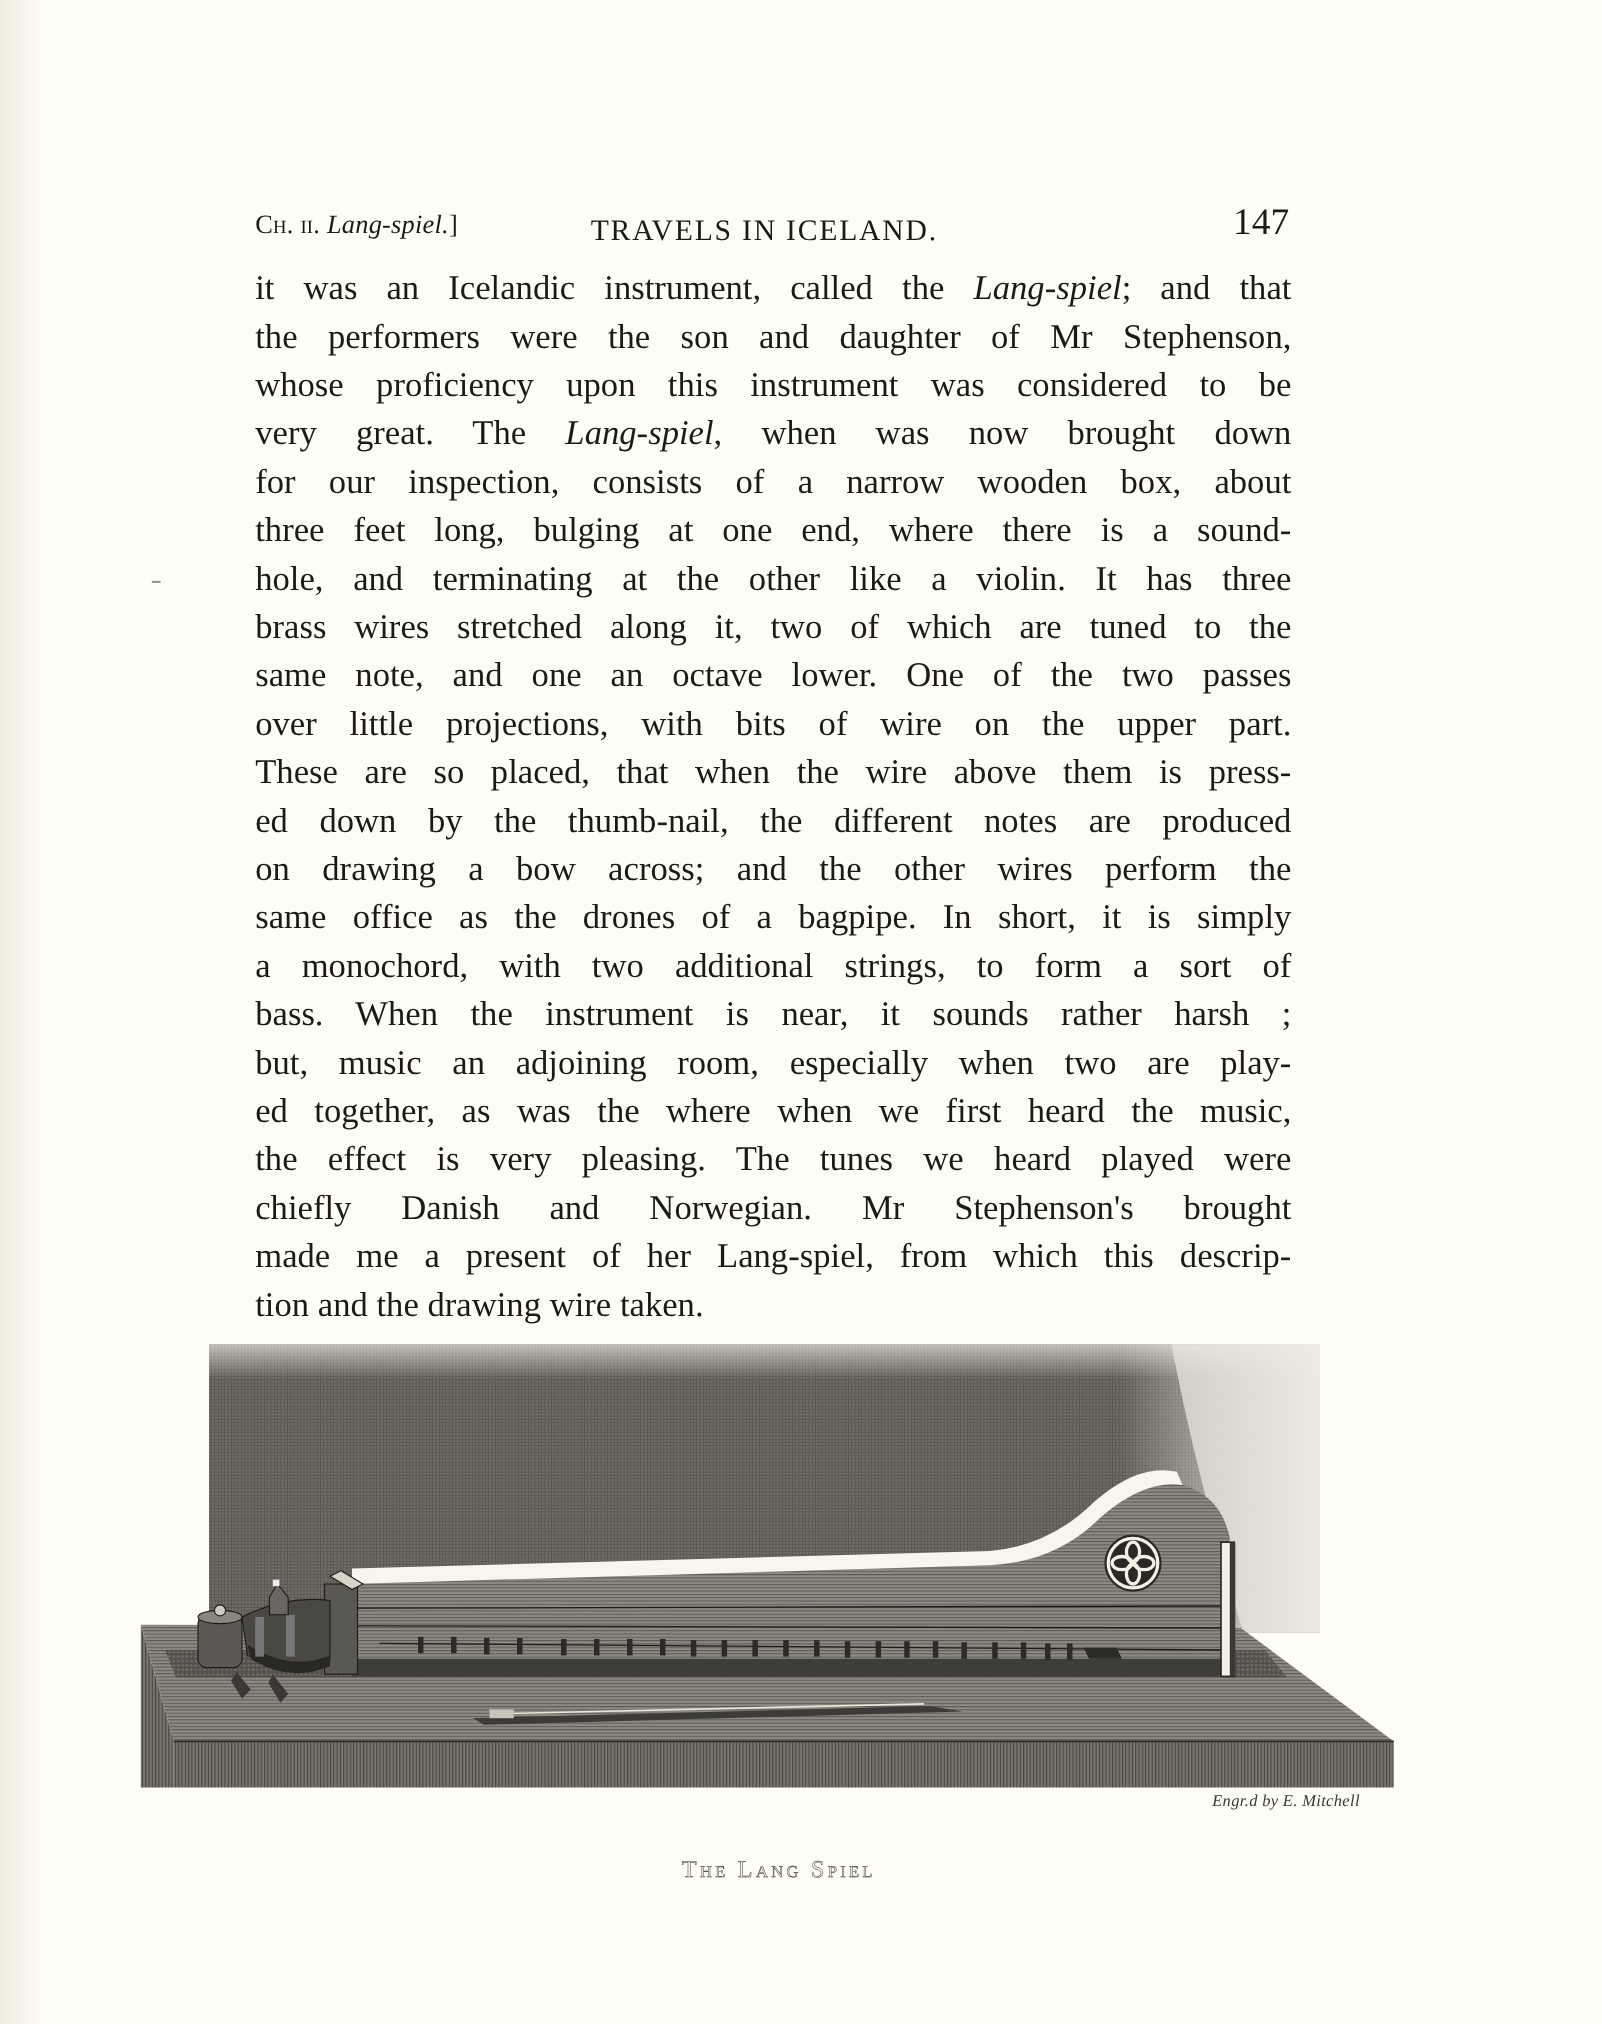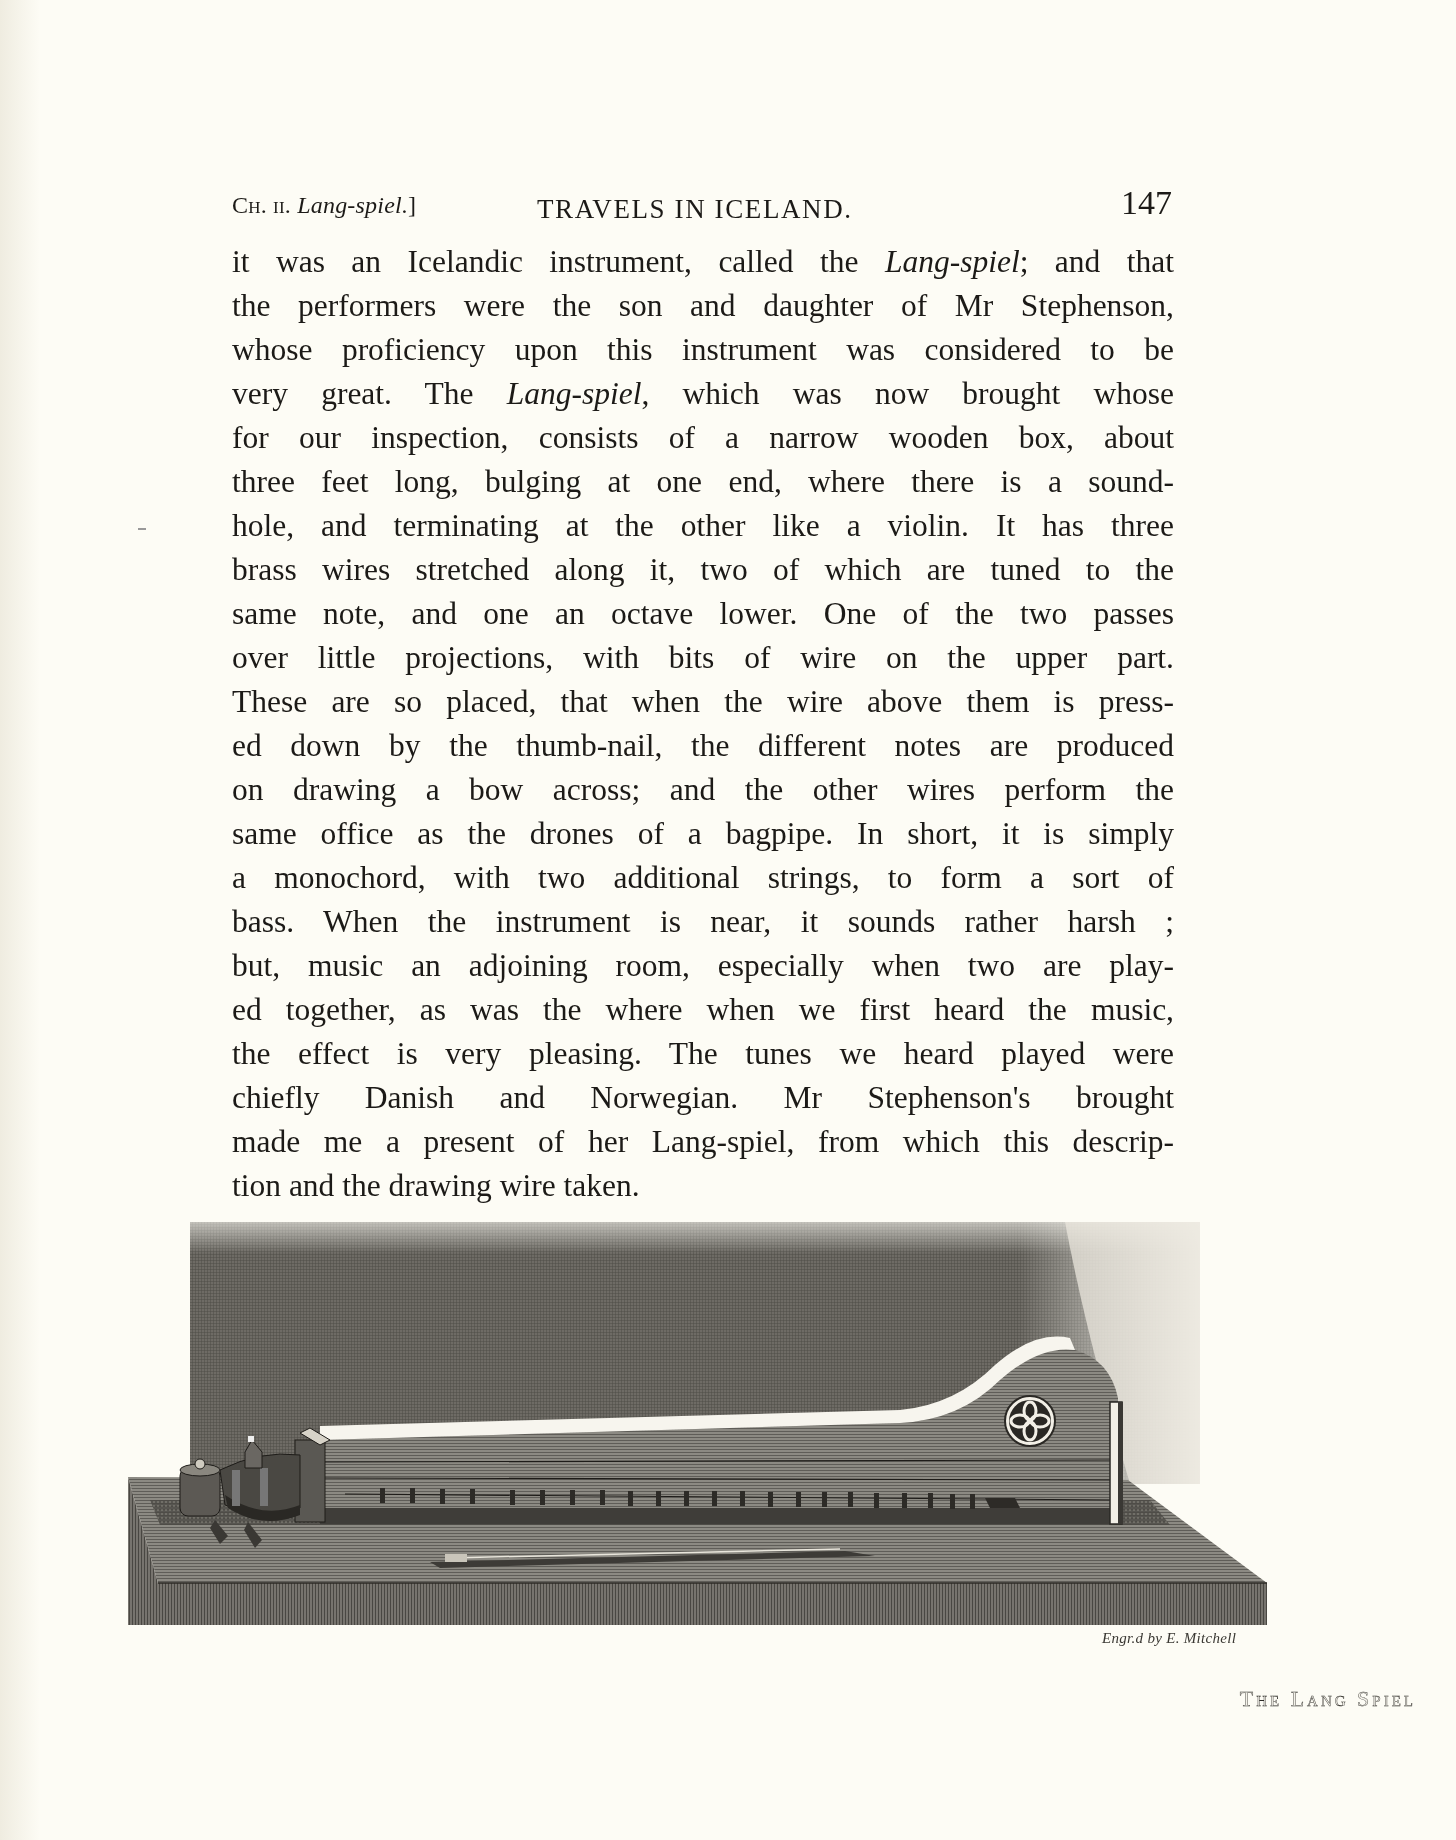--- a/index.html
+++ b/index.html
@@ -32,21 +32,21 @@
     .line.last { text-align-last: left; }
     .line i { font-style: italic; }
     .plate {
       position: absolute; left: 125px; top: 1215px; width: 1145px; height: 415px;
     }
     .engraver {
       position: absolute; left: 1102px; top: 1630px; font-size: 15px; font-style: italic;
       color: #3a3833; letter-spacing: 0.3px;
     }
     .caption {
-      position: absolute; left: 0; width: 1416px; top: 1686px; text-align: right;
+      position: absolute; left: 0; width: 1416px; top: 1686px; text-align: center;
       font-size: 22px; letter-spacing: 3px; color: #2a2824; font-variant: small-caps;
       -webkit-text-stroke: 0.4px #2a2824; color: #f4f2ea;
     }
     .stray-mark { position: absolute; left: 138px; top: 528px; width: 8px; height: 2px; background: #999; }
   </style>
 </head>
 <body>
 
 <div class="gutter"></div>
 <div class="stray-mark"></div>
@@ -54,21 +54,21 @@
 <header class="running-head">
   <span class="rh-left"><span class="sc">Ch. ii.</span> <i id="rh-topic">Lang-spiel.</i><span>]</span></span>
   <span class="rh-center">TRAVELS IN ICELAND.</span>
   <span class="rh-right">147</span>
 </header>
 
 <main class="body-text" id="body-text">
     <span class="line"><span>it was an Icelandic instrument, called the </span><i>Lang-spiel</i><span>; and that</span></span>
     <span class="line"><span>the performers were the son and daughter of Mr Stephenson,</span></span>
     <span class="line"><span>whose proficiency upon this instrument was considered to be</span></span>
-    <span class="line"><span>very great.  The </span><i>Lang-spiel</i><span>, which was now brought whose</span></span>
+    <span class="line"><span>very great.  The </span><i>Lang-spiel</i><span>, when was now brought down</span></span>
     <span class="line"><span>for our inspection, consists of a narrow wooden box, about</span></span>
     <span class="line"><span>three feet long, bulging at one end, where there is a sound-</span></span>
     <span class="line"><span>hole, and terminating at the other like a violin.  It has three</span></span>
     <span class="line"><span>brass wires stretched along it, two of which are tuned to the</span></span>
     <span class="line"><span>same note, and one an octave lower.  One of the two passes</span></span>
     <span class="line"><span>over little projections, with bits of wire on the upper part.</span></span>
     <span class="line"><span>These are so placed, that when the wire above them is press-</span></span>
     <span class="line"><span>ed down by the thumb-nail, the different notes are produced</span></span>
     <span class="line"><span>on drawing a bow across; and the other wires perform the</span></span>
     <span class="line"><span>same office as the drones of a bagpipe.  In short, it is simply</span></span>

